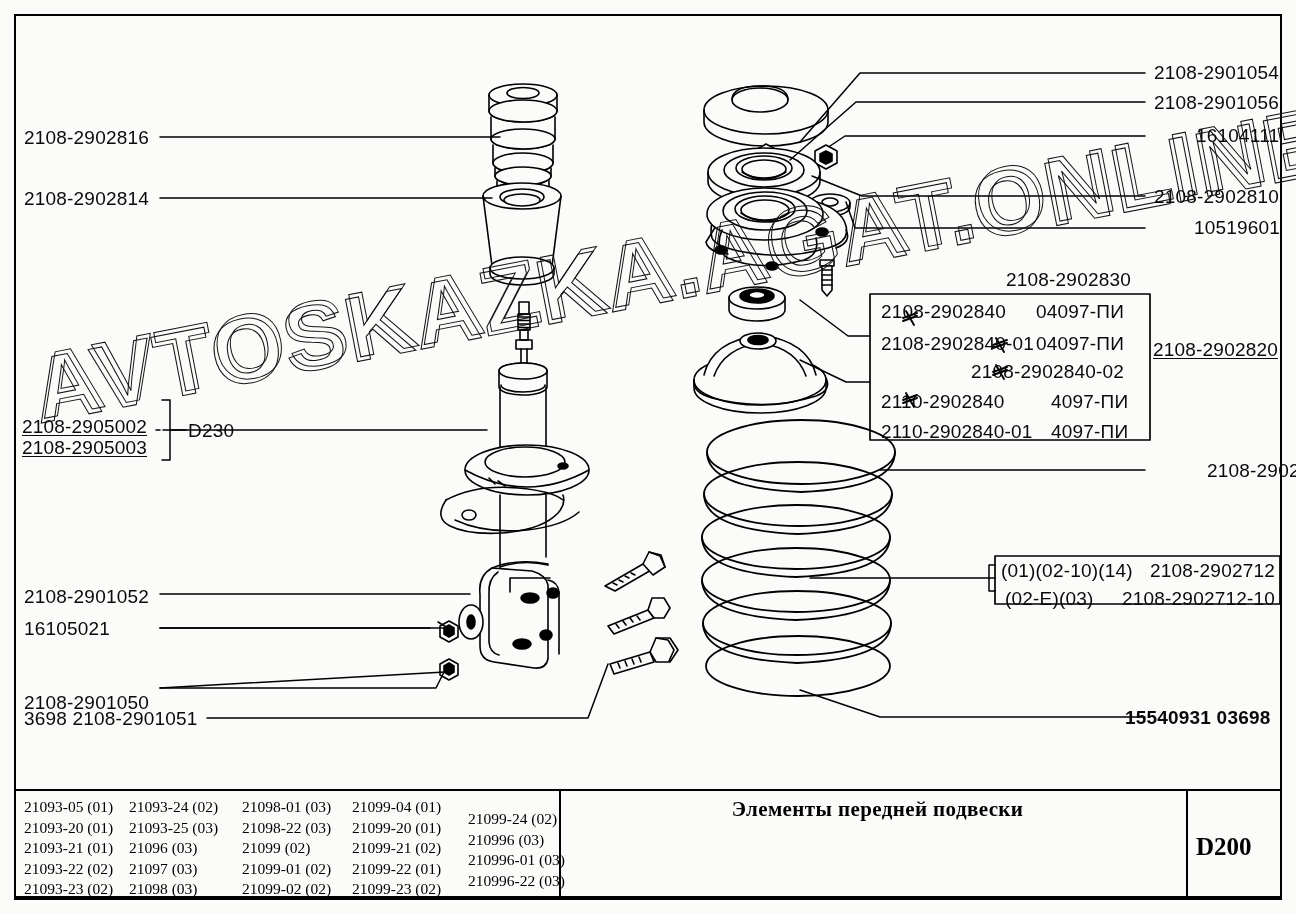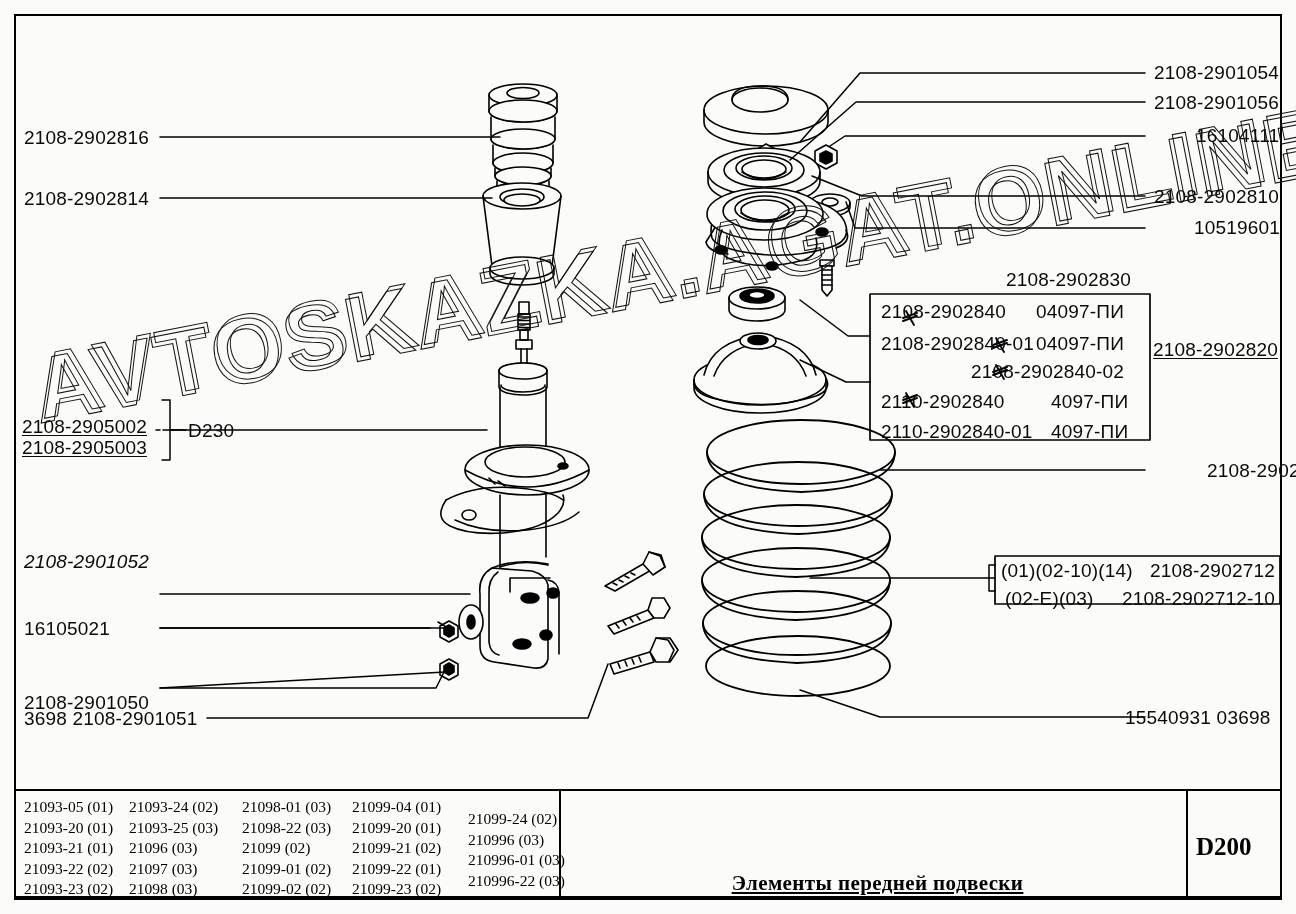--- a/index.html
+++ b/index.html
@@ -24,21 +24,21 @@
   #footer .cols{display:flex;height:100%;}
   #footer .c{position:relative;padding:6px 0 0 8px;box-sizing:border-box;}
   #footer .c.sep{border-right:2px solid #000;}
   #footer .c .ln{font-family:"Liberation Serif",serif;font-size:15.5px;line-height:20.5px;white-space:nowrap;}
   .colA{width:148px;}
   .colB{width:105px;}
   .colC{width:113px;}
   .colD{width:110px;}
   .colE{width:116px;}
   .colF{width:101px;}
-  .colTitle{flex:1;display:flex;align-items:flex-end;justify-content:center;text-decoration:underline;}
+  .colTitle{flex:1;display:flex;align-items:flex-start;justify-content:center;}
   .colTitle .t{font-family:"Liberation Serif",serif;font-size:21px;font-weight:600;letter-spacing:.4px;}
   .colCode{width:92px;display:flex;align-items:center;}
   .colCode .t{font-family:"Liberation Serif",serif;font-size:25px;font-weight:700;}
 
   
   #wm{position:absolute;left:0;top:0;width:1296px;height:914px;pointer-events:none;}
   #wm text{fill:none;stroke:#111;stroke-width:1.05px;font-family:"Liberation Sans",sans-serif;font-weight:700;font-size:92px;letter-spacing:2px;}
   #wm text.inner{stroke-width:1.0px;}
 </style>
 </head>
@@ -290,33 +290,33 @@
     </g>
   </svg>
 
   <div class="lbl" style="left:24px;top:128px;">2108-2902816</div>
   <div class="lbl" style="left:24px;top:189px;">2108-2902814</div>
 
   <div class="lbl u" style="left:22px;top:417px;">2108-2905002</div>
   <div class="lbl u" style="left:22px;top:438px;">2108-2905003</div>
   <div class="lbl" style="left:188px;top:421px;">D230</div>
 
-  <div class="lbl" style="left:24px;top:552px;font-style:italic;">2108-2901052</div>
+  <div class="lbl" style="left:24px;top:587px;">2108-2901052</div>
   <div class="lbl" style="left:24px;top:619px;">16105021</div>
   <div class="lbl" style="left:24px;top:693px;">2108-2901050</div>
   <div class="lbl" style="left:24px;top:709px;">3698  2108-2901051</div>
 
   <div class="lbl" style="left:1154px;top:63px;">2108-2901054</div>
   <div class="lbl" style="left:1154px;top:93px;">2108-2901056</div>
   <div class="lbl" style="left:1196px;top:126px;">16104111</div>
   <div class="lbl" style="left:1154px;top:187px;">2108-2902810</div>
   <div class="lbl" style="left:1194px;top:218px;">10519601</div>
   <div class="lbl" style="left:1006px;top:270px;">2108-2902830</div>
   <div class="lbl" style="left:1207px;top:461px;">2108-2902760</div>
-  <div class="lbl" style="left:1125px;top:708px;">15540931  03698</div>
+  <div class="lbl" style="left:1125px;top:708px;font-weight:bold;">15540931  03698</div>
 
   <div>
     <div class="lbl" style="left:881px;top:302px;">2108-2902840</div>
     <div class="lbl" style="left:1036px;top:302px;">04097-ПИ</div>
 
     <div class="lbl" style="left:881px;top:334px;">2108-2902840-01</div>
     <div class="lbl" style="left:1036px;top:334px;">04097-ПИ</div>
 
     <div class="lbl" style="left:971px;top:362px;">2108-2902840-02</div>
 

